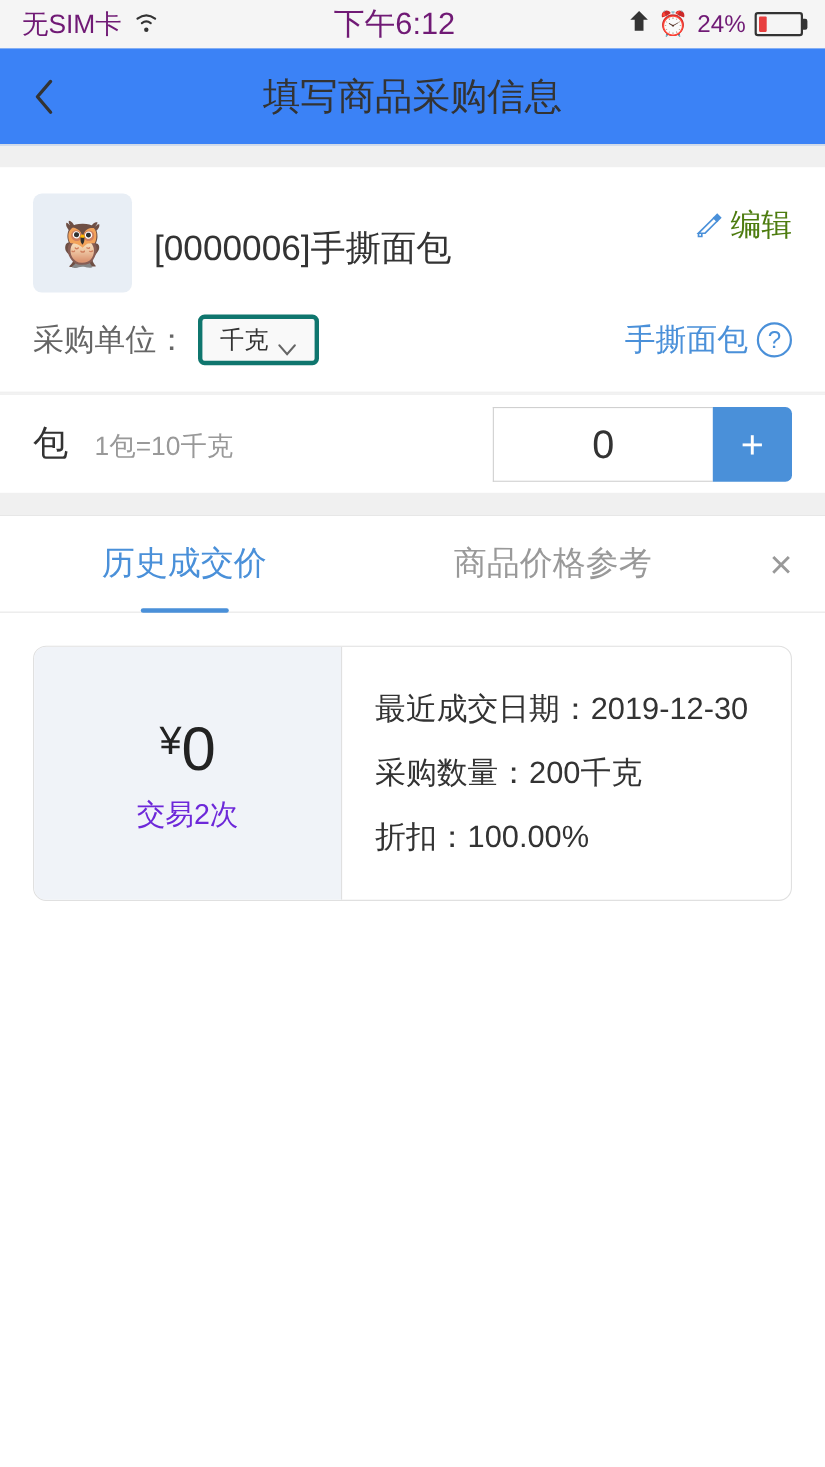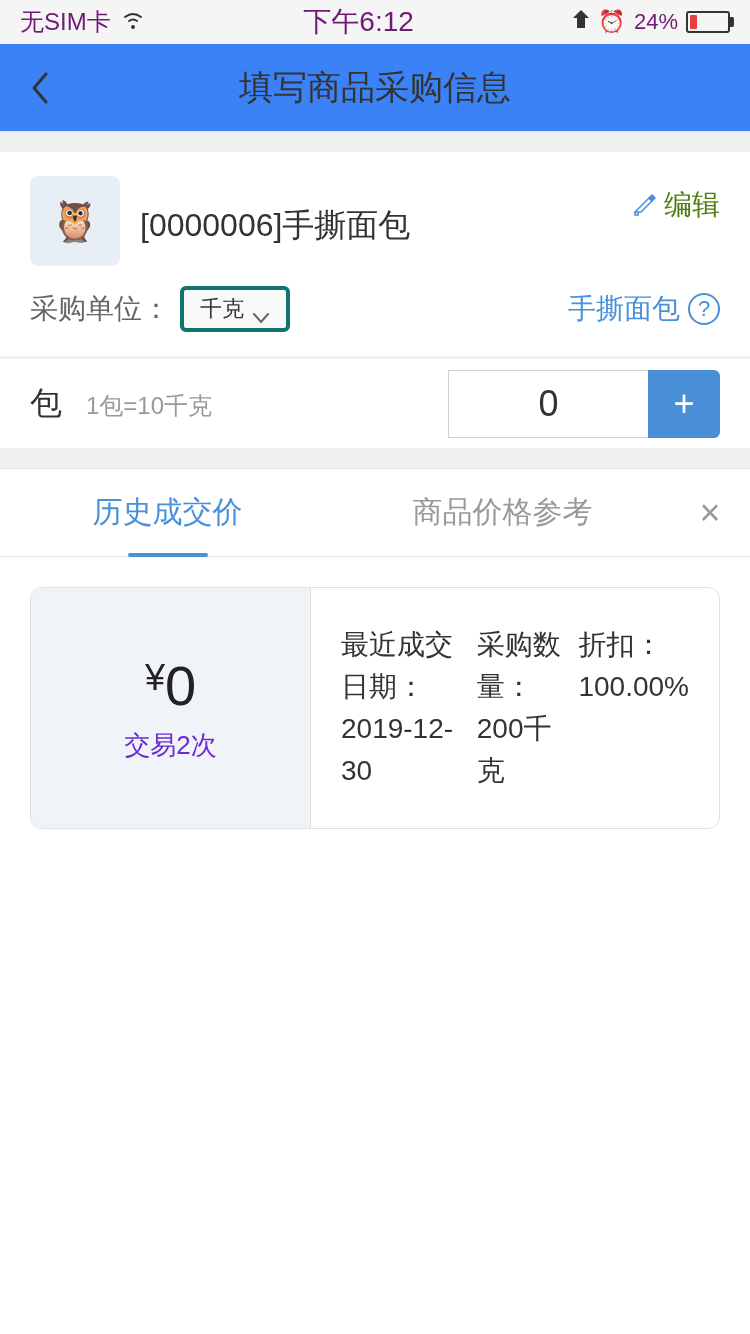--- a/index.html
+++ b/index.html
@@ -311,21 +311,21 @@
     }
     .trade-count {
       font-size: 26px;
       color: #6d28d9;
       margin-top: 10px;
     }
     .history-detail-side {
       flex: 1;
       padding: 36px 30px;
       display: flex;
-      flex-direction: row;
+      flex-direction: column;
       gap: 16px;
     }
     .detail-row {
       font-size: 28px;
       color: #333;
       line-height: 1.5;
     }
     .detail-label {
       color: #333;
     }

